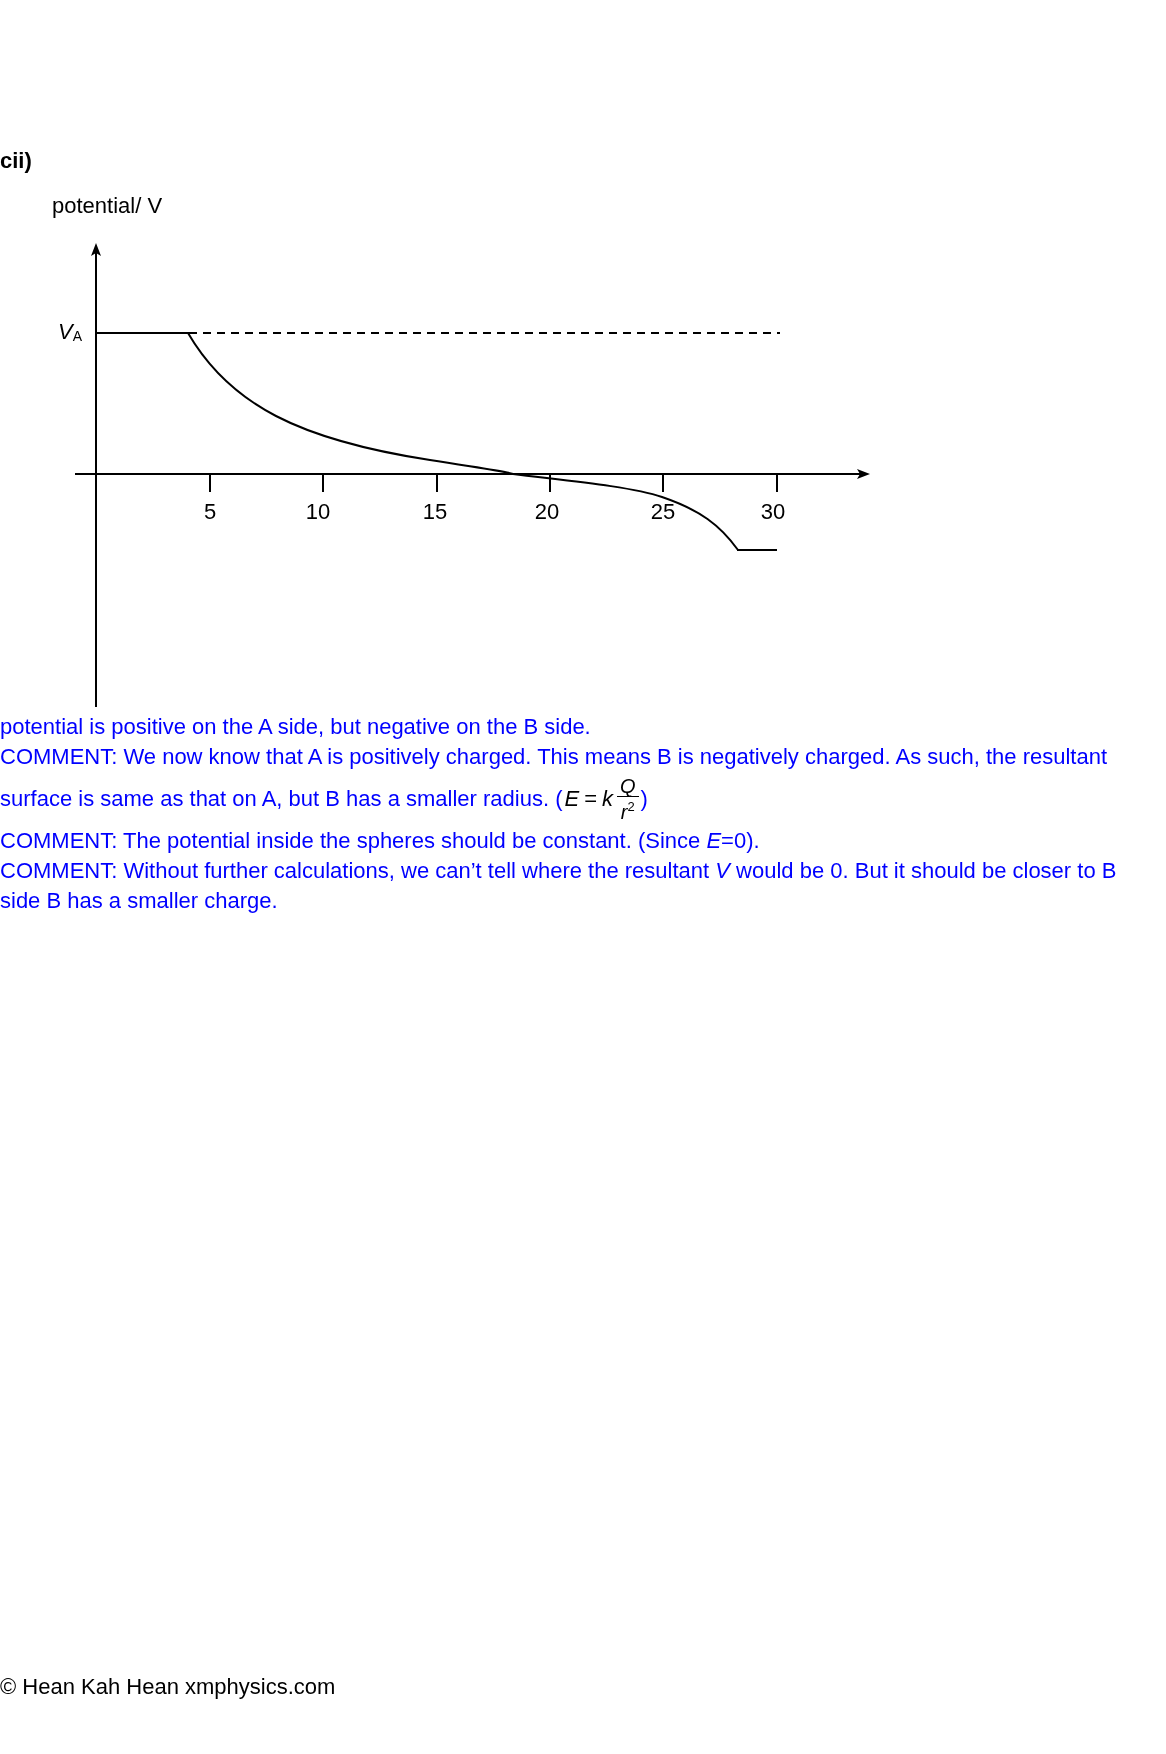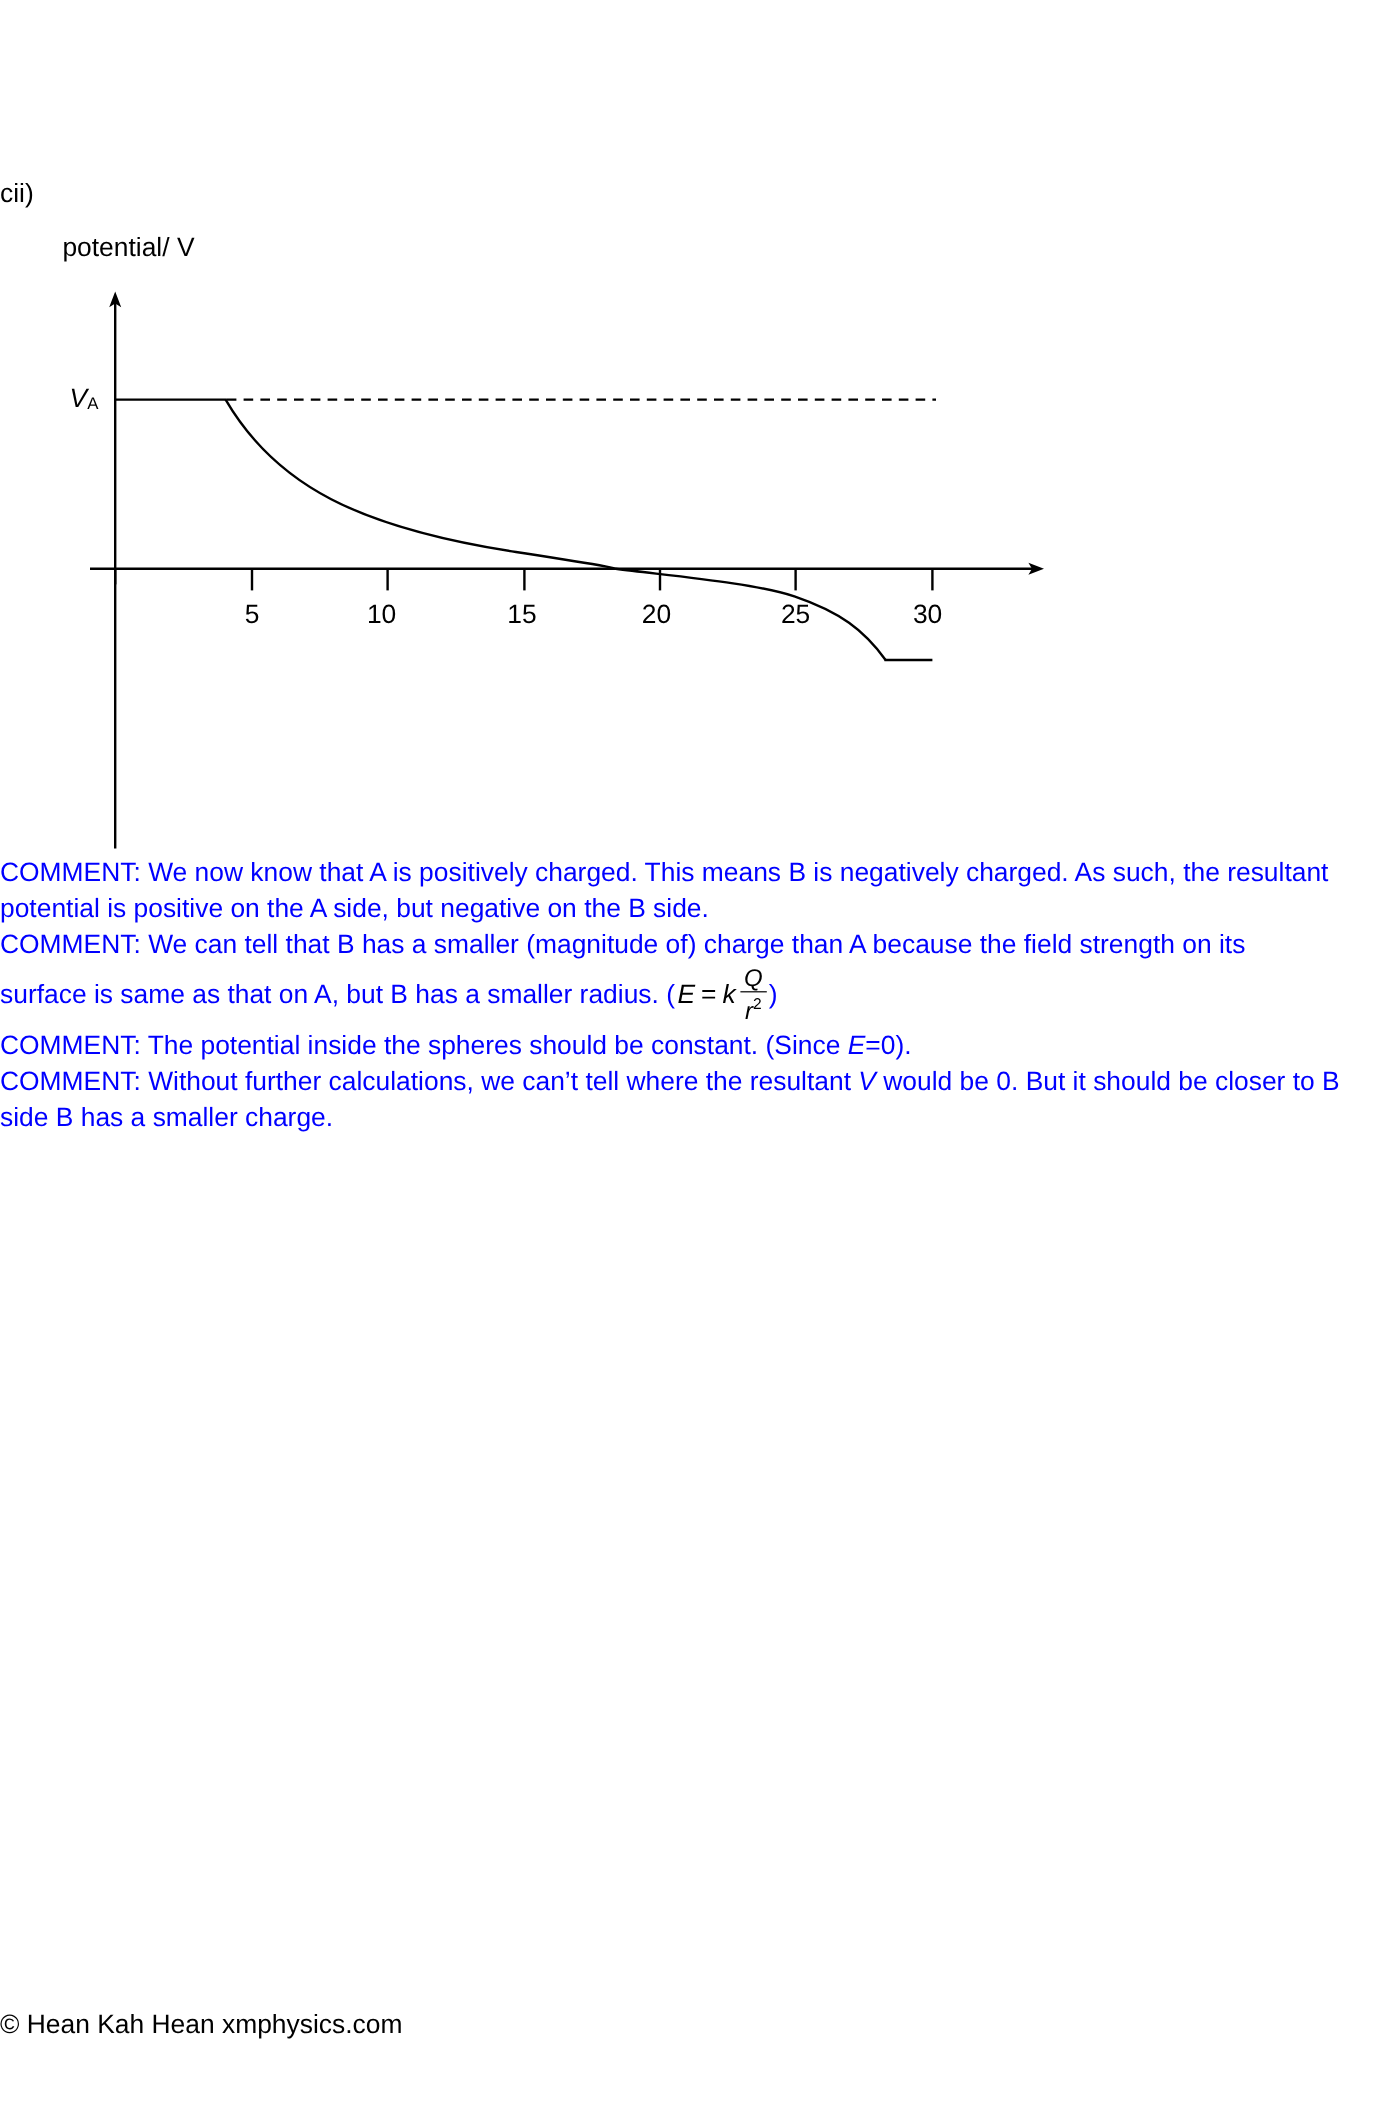--- a/index.html
+++ b/index.html
@@ -1,18 +1,18 @@
 <!DOCTYPE html>
 <html><head>
 <meta charset="utf-8">
 <style>
   html, body { margin: 0; padding: 0; background: #ffffff; }
   body { width: 1166px; height: 1754px; position: relative; overflow: hidden;
          font-family: "Liberation Sans", sans-serif; color: #000; }
-  .heading { position: absolute; left: 0; top: 148px; font-size: 22px; font-weight: normal; }
+  .heading { position: absolute; left: 0; top: 148px; font-size: 22px; font-weight: bold; }
   .ylabel { position: absolute; left: 52px; top: 193px; font-size: 22px; }
   svg.graph { position: absolute; left: 0; top: 0; }
   .comments { position: absolute; left: 0; top: 712px; width: 1166px;
               font-size: 22px; color: #0000ff; line-height: 30px; }
   .comments p { margin: 0; white-space: nowrap; }
   .comments .formula-line { margin-top: 4px; height: 46px; display: flex; align-items: center; }
   .comments .next { margin-top: 4px; }
   .formula { display: inline-flex; align-items: center; color: #000; font-style: italic; margin: 0 2px; }
   .frac { display: inline-flex; flex-direction: column; align-items: center; margin-left: 4px; font-size: 20px; line-height: 20px; }
   .frac .num { border-bottom: 1.5px solid #000; padding: 0 3px; }
@@ -59,23 +59,22 @@
   <line x1="96" y1="333" x2="189" y2="333" stroke="#000" stroke-width="2"></line>
 
   <line x1="189" y1="333" x2="780" y2="333" stroke="#000" stroke-width="2" stroke-dasharray="8,6"></line>
 
   <path d="M 188 333 C 230 405, 300 440, 430 460 C 480 468, 505 471, 513 474 C 560 480, 630 486, 662 497 C 700 510, 720 525, 738 550" fill="none" stroke="#000" stroke-width="2"></path>
 
   <line x1="737" y1="550" x2="777" y2="550" stroke="#000" stroke-width="2"></line>
 </svg>
 
 <div class="comments">
+  <p>potential is positive on the A side, but negative on the B side.</p>
   <p>COMMENT: We now know that A is positively charged. This means B is negatively charged. As such, the resultant</p>
-  <p>potential is positive on the A side, but negative on the B side.</p>
-  <p>COMMENT: We can tell that B has a smaller (magnitude of) charge than A because the field strength on its</p>
   <p class="formula-line">
     <span>surface is same as that on A, but B has a smaller radius. (</span>
     <span class="formula">
       <span>E</span>
       <span class="eq">=</span>
       <span>k</span>
       <span class="frac">
         <span class="num">Q</span>
         <span class="den"><span>r</span><sup>2</sup></span>
       </span>

